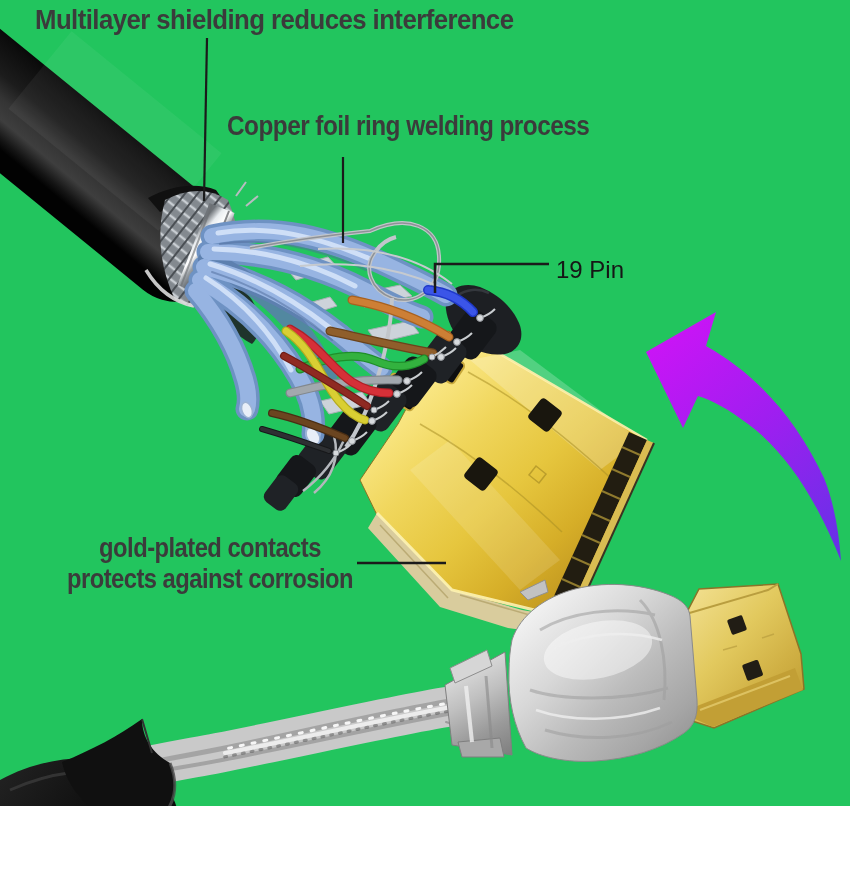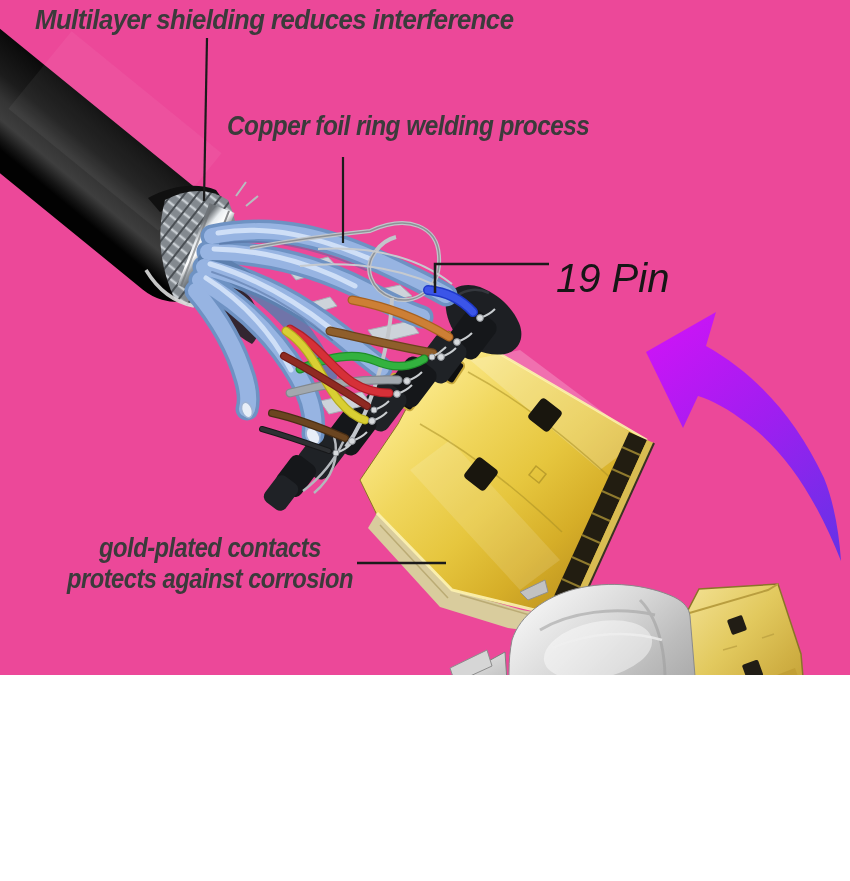--- a/index.html
+++ b/index.html
@@ -1,26 +1,26 @@
 <!DOCTYPE html>
 <html><head>
 <meta charset="utf-8">
 <style>
   html,body{margin:0;padding:0;background:#ffffff;}
   .stage{
-    position:relative;width:850px;height:675px;background:#ec4899;
-    font-family:"Liberation Sans",sans-serif;overflow:hidden;font-style:italic;
+    position:relative;width:850px;height:806px;background:#22c55e;
+    font-family:"Liberation Sans",sans-serif;overflow:hidden;
   }
   .stage svg{position:absolute;left:0;top:0;}
   .lbl{position:absolute;color:#3b3b3b;font-weight:700;white-space:nowrap;}
   #lbl-multi{left:35px;top:4px;font-size:28px;letter-spacing:-0.6px;
     transform:scaleX(.92);transform-origin:left top;}
   #lbl-copper{left:227px;top:110px;font-size:28px;letter-spacing:-0.6px;
     transform:scaleX(.87);transform-origin:left top;}
-  #lbl-pin{left:556px;top:256px;font-size:40px;font-weight:400;color:#161616;}
+  #lbl-pin{left:556px;top:256px;font-size:24px;font-weight:400;color:#161616;}
   #lbl-gold{left:40px;top:533px;width:340px;text-align:center;font-size:27px;
     line-height:31px;letter-spacing:-0.6px;transform:scaleX(.88);transform-origin:center top;}
 </style>
 </head>
 <body>
 
 <div class="stage">
 
 <svg width="850" height="881" viewBox="0 0 850 881">
   <defs>

